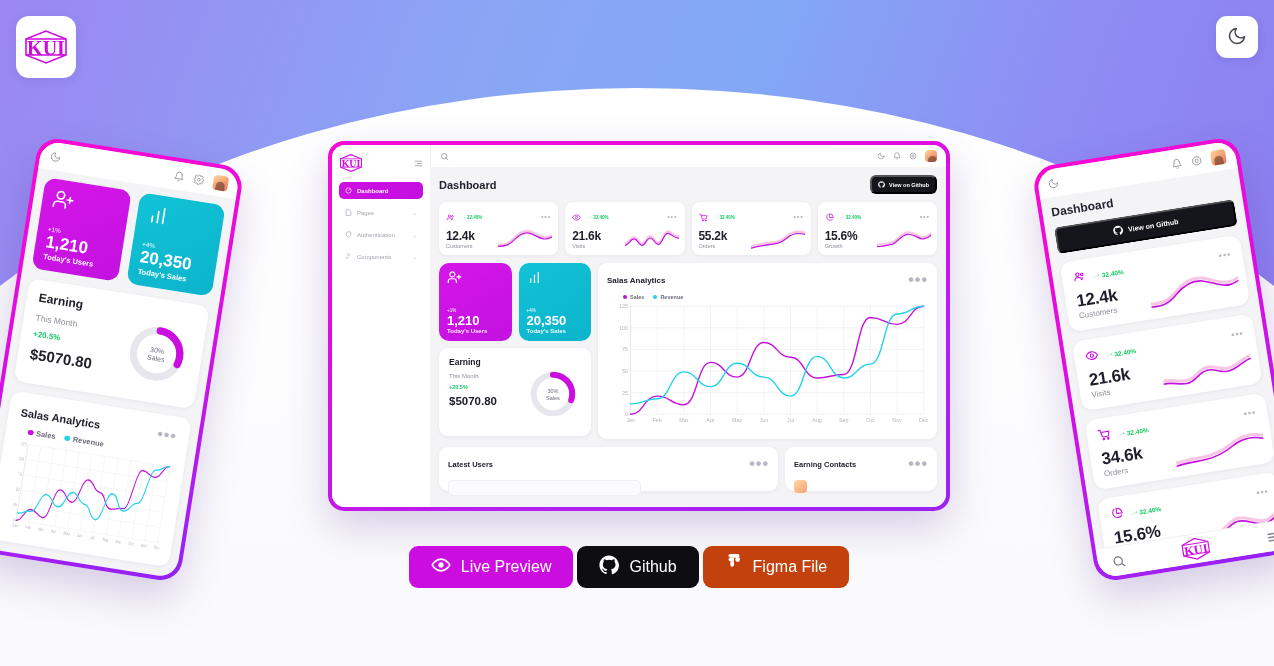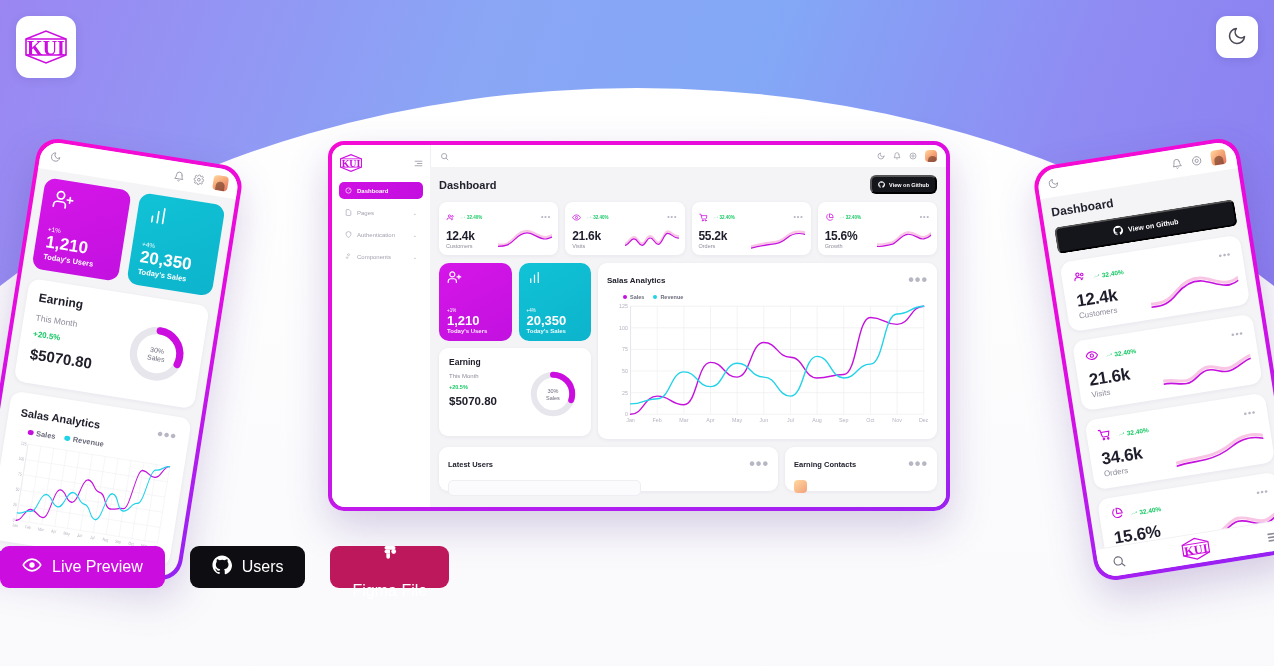--- a/index.html
+++ b/index.html
@@ -225,31 +225,31 @@
 
   #ph-bottomnav {
     height: 30px; background: #fff; display: flex; align-items: center;
     justify-content: space-between; padding: 0 14px; flex-shrink: 0;
     border-top: 1px solid #f1f1f5;
   }
 
   
   #cta-row {
     position: absolute; left: 0; right: 16px; top: 546px;
-    display: flex; gap: 25px; z-index: 30;
+    display: flex; justify-content: center; gap: 4px; z-index: 30;
   }
   .cta {
     display: inline-flex; align-items: center; gap: 10px;
     border: none; cursor: pointer; border-radius: 9px;
     padding: 0 22px; height: 42px; font-size: 16px; color: #fff;
     font-family: "Liberation Sans", sans-serif;
   }
   .cta.magenta { background: #cc0de0; }
   .cta.black   { background: #0d0d12; }
-  .cta.cyan    { background: #be185d; flex-direction: column; }
+  .cta.cyan    { background: #c2410c; }
   .cta svg { flex-shrink: 0; }
 </style>
 </head>
 <body>
 
 <div id="bg-wrap">
   <div id="bg-sky"></div>
   <div id="bg-arc"></div>
 </div>
 
@@ -924,21 +924,21 @@
     </span>
     <span>Live Preview</span>
   </button>
 
   <button class="cta black">
     <span>
       <svg width="20" height="20" viewBox="0 0 24 24" fill="#fff">
           <path d="M12 .5C5.7.5.5 5.7.5 12c0 5.1 3.3 9.4 7.9 10.9.6.1.8-.2.8-.6v-2c-3.2.7-3.9-1.5-3.9-1.5-.5-1.3-1.3-1.7-1.3-1.7-1-.7.1-.7.1-.7 1.1.1 1.7 1.2 1.7 1.2 1 1.8 2.7 1.3 3.4 1 .1-.7.4-1.3.7-1.6-2.6-.3-5.3-1.3-5.3-5.8 0-1.3.5-2.3 1.2-3.1-.1-.3-.5-1.5.1-3.1 0 0 1-.3 3.3 1.2a11 11 0 0 1 6 0C17.5 4.7 18.5 5 18.5 5c.6 1.6.2 2.8.1 3.1.8.8 1.2 1.8 1.2 3.1 0 4.5-2.7 5.5-5.3 5.8.4.4.8 1.1.8 2.2v3.3c0 .3.2.7.8.6 4.6-1.5 7.9-5.8 7.9-10.9C23.5 5.7 18.3.5 12 .5z"></path>
         </svg>
     </span>
-    <span>Users</span>
+    <span>Github</span>
   </button>
 
   <button class="cta cyan">
     <span>
       <svg width="18" height="22" viewBox="0 0 16 24" fill="#fff">
         <path d="M4 0h4v4H4a2 2 0 0 1 0-4z"></path>
         <path d="M8 0h4a2 2 0 0 1 0 4H8V0z"></path>
         <path d="M4 4h4v4H4a2 2 0 0 1 0-4z"></path>
         <circle cx="12" cy="6" r="2.6"></circle>
         <path d="M4 8h4v4a2 2 0 1 1-4 0V8z"></path>

